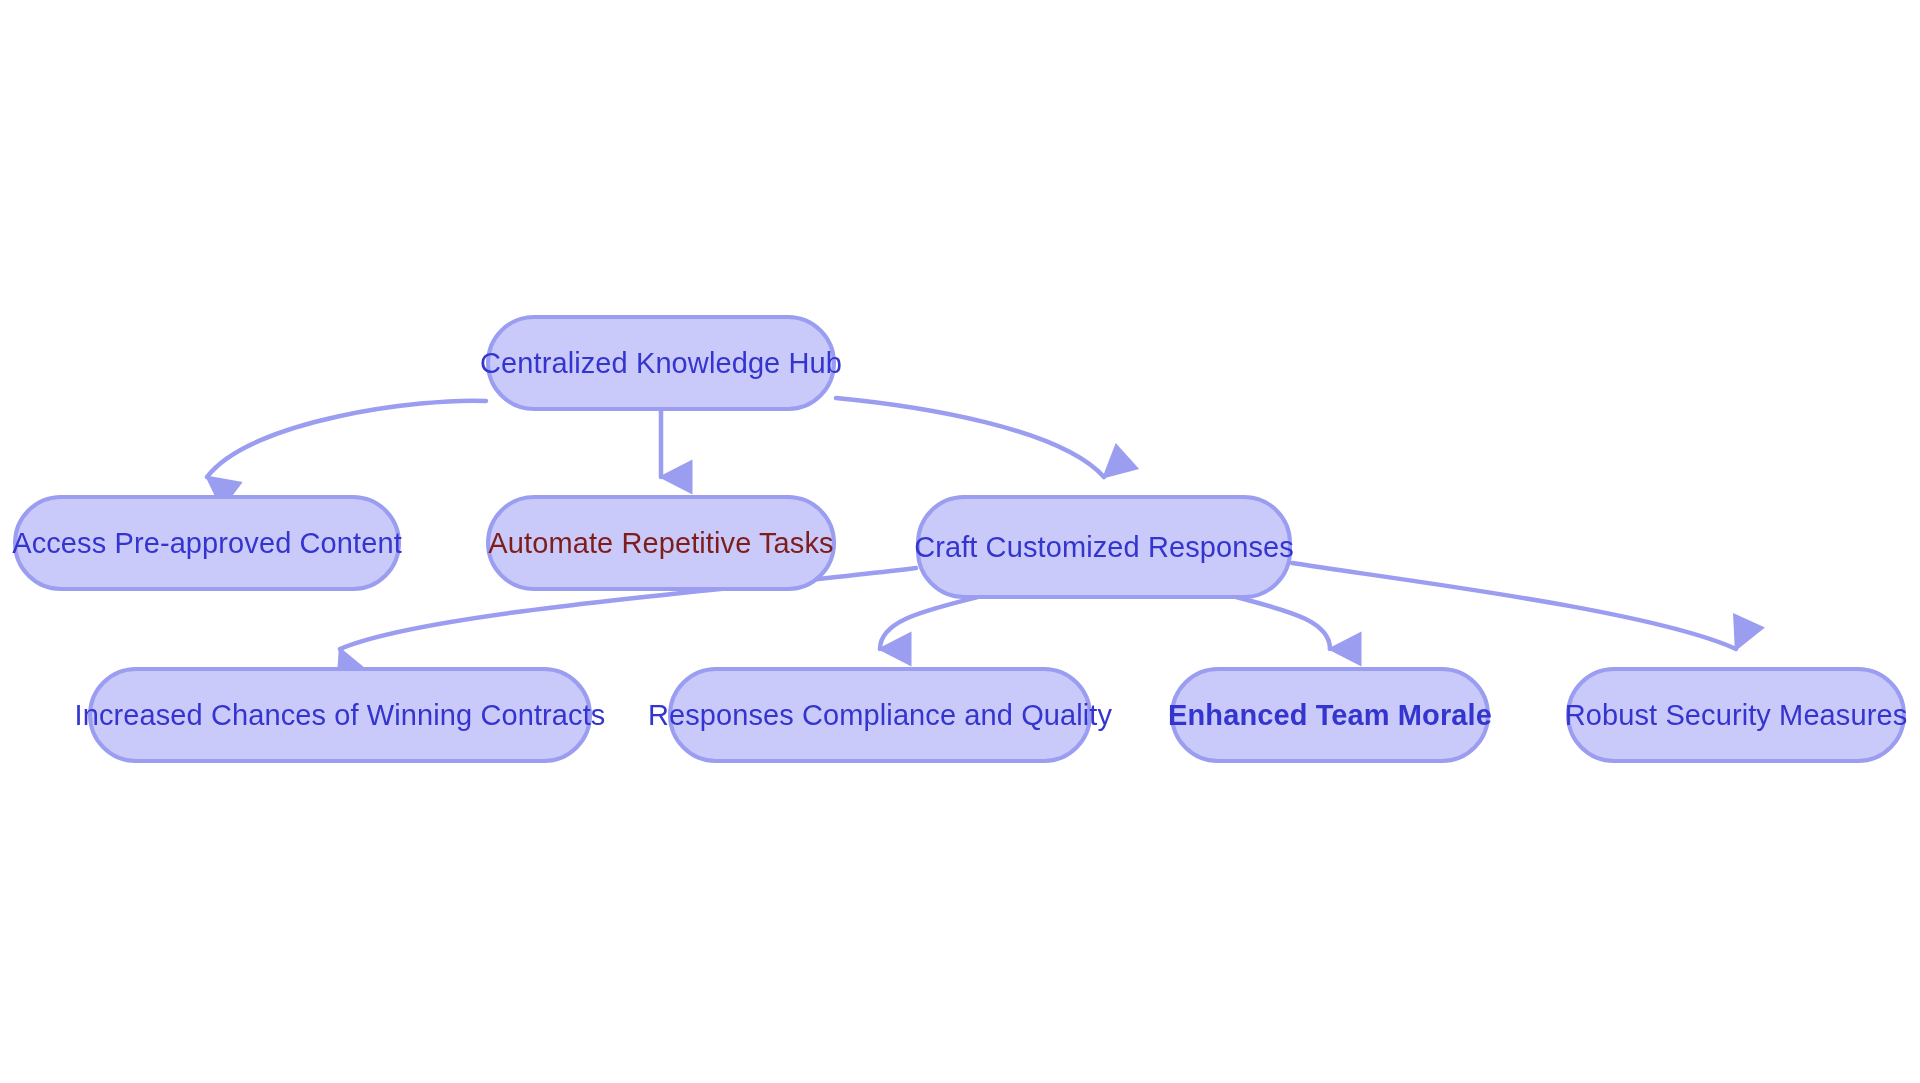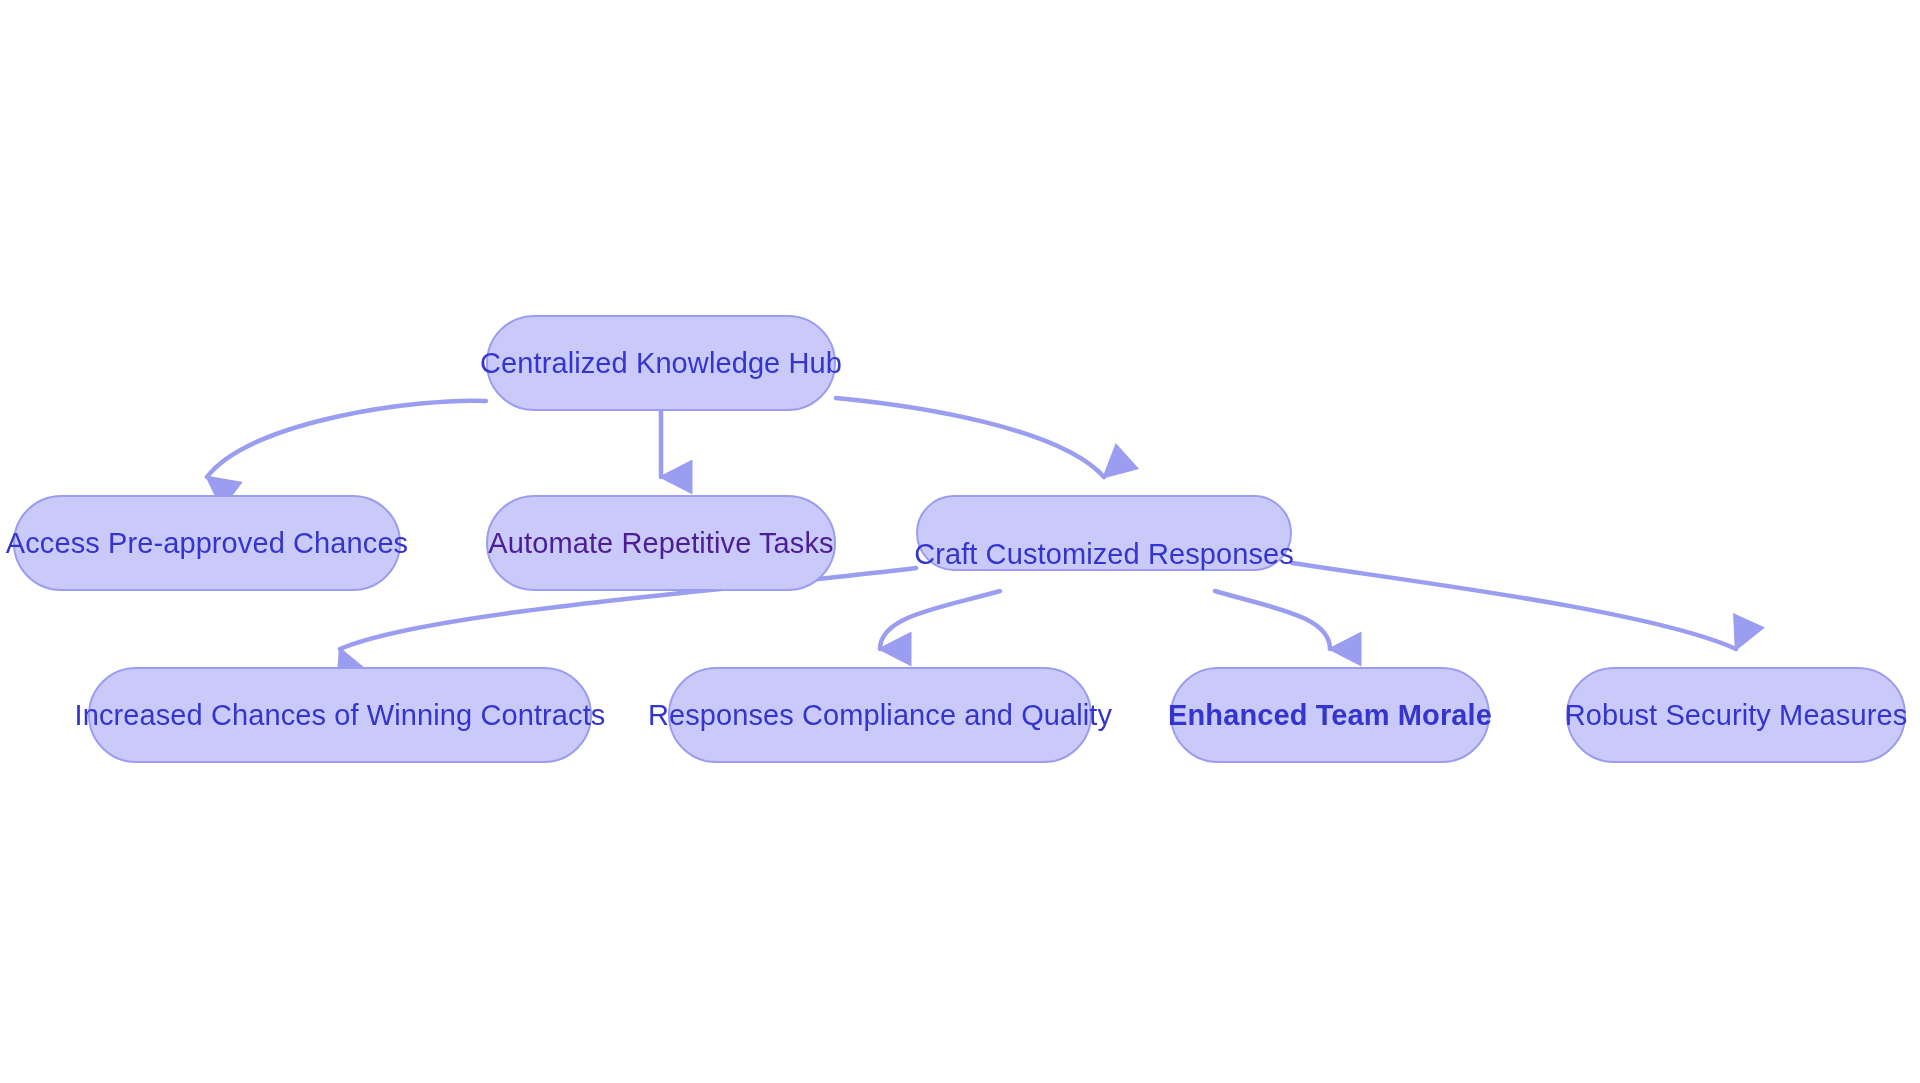--- a/index.html
+++ b/index.html
@@ -27,21 +27,21 @@
     height: 1083px;
     pointer-events: none;
   }
   .node {
     position: absolute;
     box-sizing: border-box;
     display: flex;
     align-items: center;
     justify-content: center;
     background: #c9caf9;
-    border: 2px solid #7f1d1d;
+    border: 4px solid #7f1d1d;
     border-radius: 48px;
     color: #3434cf;
     font-family: "Liberation Sans", sans-serif;
     font-size: 29px;
     font-weight: 400;
     letter-spacing: 0.1px;
     white-space: nowrap;
     padding: 0 30px;
     user-select: none;
   }
@@ -70,26 +70,26 @@
         <path d="M 1215 591 C 1272 608 1330 616 1330 649" stroke="#9b9df0"></path>
         <path d="M 1292 563 C 1400 580 1650 610 1736 649" stroke="#9b9df0"></path>
       </g>
   </svg>
 
   <div id="nodes-layer">
       <div class="node" style="left: 486px; top: 315px; width: 350px; height: 96px; background: rgb(201, 202, 249); border-color: rgb(155, 157, 240); color: rgb(52, 52, 207);">
         <span class="node-label">Centralized Knowledge Hub</span>
       </div>
       <div class="node" style="left: 13px; top: 495px; width: 388px; height: 96px; background: rgb(201, 202, 249); border-color: rgb(155, 157, 240); color: rgb(52, 52, 207);">
-        <span class="node-label">Access Pre-approved Chances</span>
+        <span class="node-label">Access Pre-approved Content</span>
       </div>
-      <div class="node" style="left: 486px; top: 495px; width: 350px; height: 96px; background: rgb(201, 202, 249); border-color: rgb(155, 157, 240); color: #4c1d95;">
+      <div class="node" style="left: 486px; top: 495px; width: 350px; height: 96px; background: rgb(201, 202, 249); border-color: rgb(155, 157, 240); color: #7f1d1d;">
         <span class="node-label">Automate Repetitive Tasks</span>
       </div>
-      <div class="node" style="left: 916px; top: 495px; width: 376px; height: 76px; background: rgb(201, 202, 249); border-color: rgb(155, 157, 240); color: rgb(52, 52, 207); align-items: flex-end;">
+      <div class="node" style="left: 916px; top: 495px; width: 376px; height: 104px; background: rgb(201, 202, 249); border-color: rgb(155, 157, 240); color: rgb(52, 52, 207);">
         <span class="node-label">Craft Customized Responses</span>
       </div>
       <div class="node" style="left: 88px; top: 667px; width: 504px; height: 96px; background: rgb(201, 202, 249); border-color: rgb(155, 157, 240); color: rgb(52, 52, 207);">
         <span class="node-label">Increased Chances of Winning Contracts</span>
       </div>
       <div class="node" style="left: 668px; top: 667px; width: 424px; height: 96px; background: rgb(201, 202, 249); border-color: rgb(155, 157, 240); color: rgb(52, 52, 207);">
         <span class="node-label">Responses Compliance and Quality</span>
       </div>
       <div class="node" style="left: 1170px; top: 667px; width: 320px; height: 96px; background: rgb(201, 202, 249); border-color: rgb(155, 157, 240); color: rgb(52, 52, 207); font-weight: bold;">
         <span class="node-label">Enhanced Team Morale</span>

